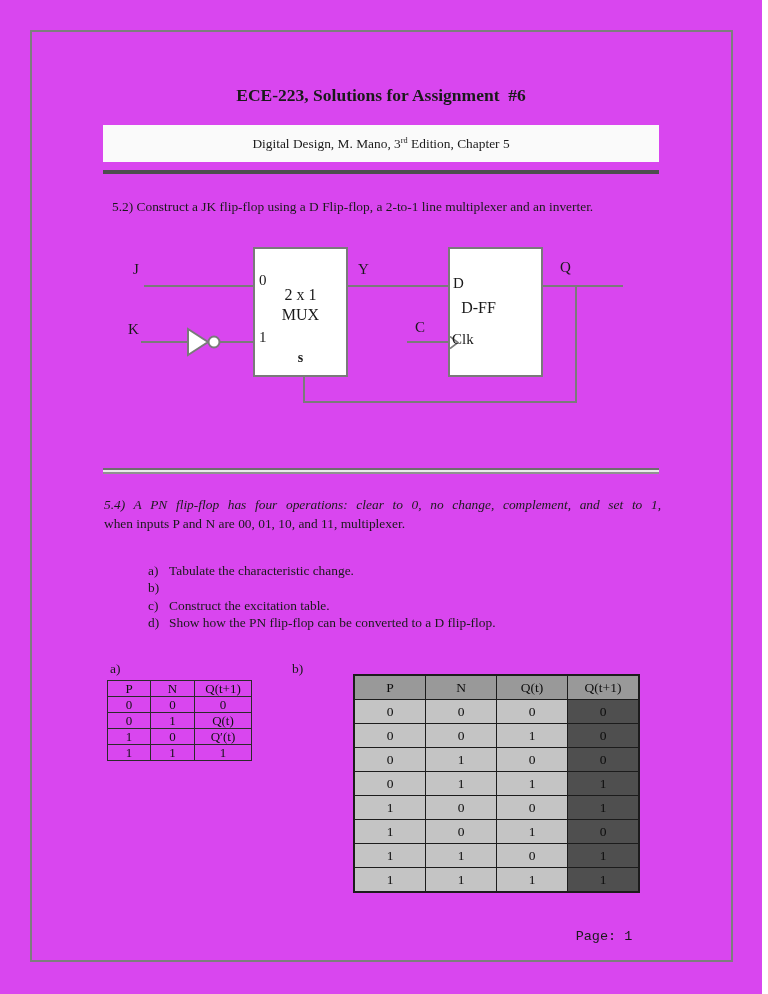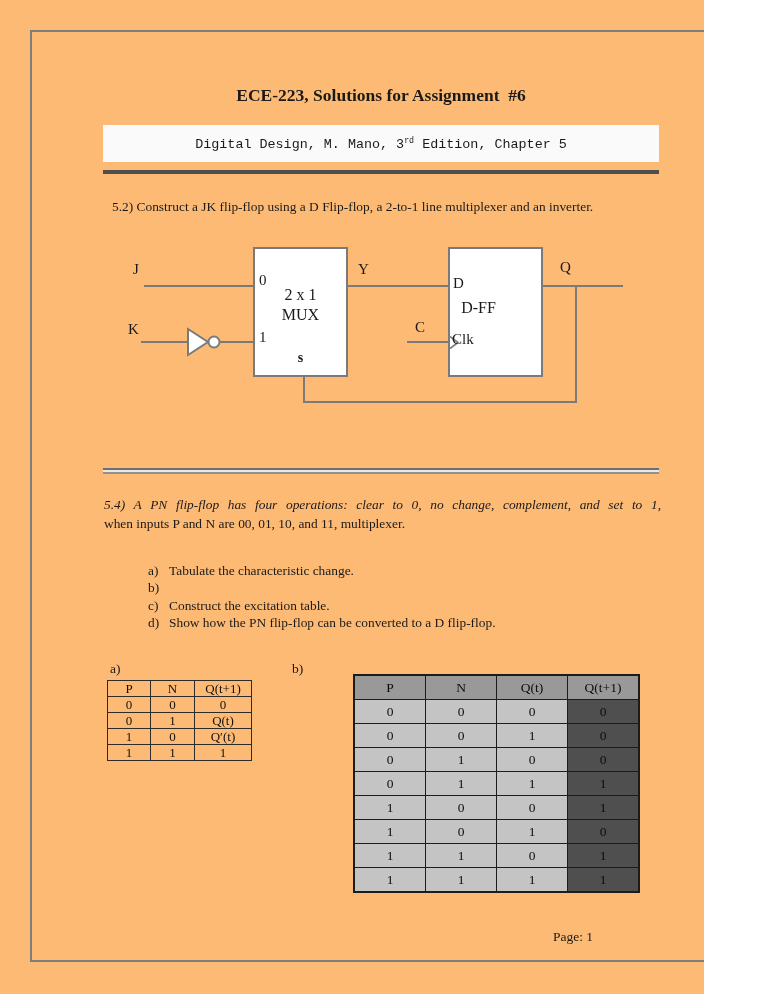--- a/index.html
+++ b/index.html
@@ -1,28 +1,28 @@
 <!DOCTYPE html>
 <html><head>
 <meta charset="utf-8">
 <style>
   html,body { margin:0; padding:0; background:#ffffff; }
   .page {
-    position:relative; width:704px; height:994px; background:#fdba74;
+    position:relative; width:762px; height:994px; background:#d946ef;
     font-family:"Liberation Serif","DejaVu Serif",serif; color:#1a1a1a;
     overflow:hidden;
   }
   .frame { position:absolute; left:30px; top:30px; width:703px; height:932px;
            border:2px solid #7d7d7d; box-sizing:border-box; }
 
   .title { position:absolute; left:103px; top:85px; width:556px; margin:0;
            text-align:center; font-size:17.5px; font-weight:bold; white-space:pre; }
   .subtitle-band { position:absolute; left:103px; top:125px; width:556px; height:37px;
                    background:#fafafa; text-align:center; font-size:13.4px;
-                   padding-top:11px; box-sizing:border-box;font-family:Liberation Mono, monospace; }
+                   padding-top:11px; box-sizing:border-box; }
   .subtitle-band sup { font-size:0.62em; }
 
   .rule1 { position:absolute; left:103px; top:170px; width:556px; height:4px; background:#4e4e4e; }
   .rule2 { position:absolute; left:103px; top:468px; width:556px; height:2px;
            border-top:2px solid #6e6e6e; border-bottom:2px solid #919191;
            background:#e9e9e9; }
 
   .p52 { position:absolute; left:104px; top:191px; width:560px; margin:8px; font-size:13.4px; }
 
   
@@ -53,21 +53,21 @@
   .ta th:nth-child(3), .ta td:nth-child(3) { width:56px; }
 
   .tb { font-size:13.5px; color:#0c0c0c; border:2px solid #1c1c1c; }
   .tb th, .tb td { border:1px solid #1c1c1c; text-align:center; font-weight:normal;
                    width:70px; padding:0; }
   .tb th { height:23px; background:#999999; }
   .tb td { height:23px; background:#c4c4c4; }
   .tb td.dark-col { background:#4f4f4f; }
 
   .footer { position:absolute; left:553px; top:929px; width:102px;
-            text-align:left; font-size:13.5px; }
+            text-align:center; font-size:13.5px;font-family:Liberation Mono, monospace; }
 </style>
 </head>
 <body>
 
 <div class="page">
   <div class="frame"></div>
 
   <h1 class="title">ECE-223, Solutions for Assignment  #6</h1>
 
   <div class="subtitle-band"><span><span>Digital Design, M. Mano, 3</span><sup>rd</sup><span> Edition, Chapter 5</span></span></div>

